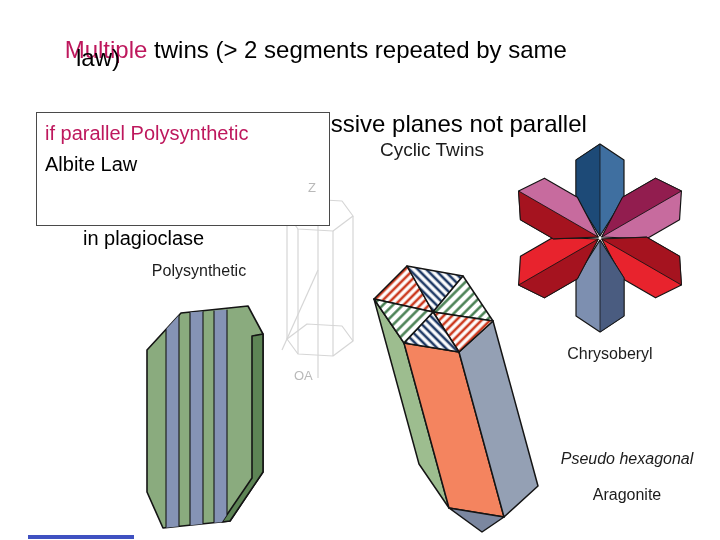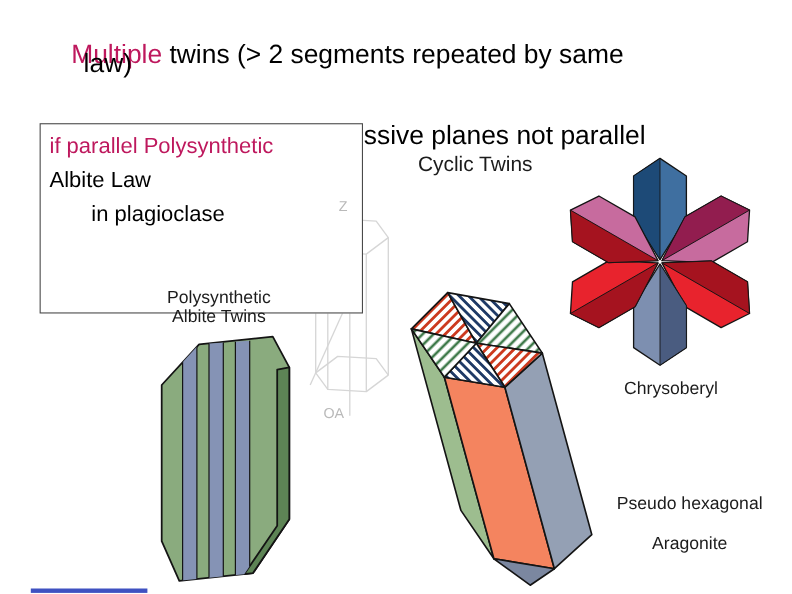--- a/index.html
+++ b/index.html
@@ -3,21 +3,21 @@
 <meta charset="utf-8">
 <style>
   html,body{margin:0;padding:0;}
   body{width:720px;height:540px;background:#ffffff;font-family:"Liberation Sans", sans-serif;}
   #slide{position:relative;width:720px;height:540px;overflow:hidden;background:#ffffff;}
   .abs{position:absolute;}
   .heading{font-size:24px;color:#000;white-space:pre-wrap;}
   .green{color:#be185d;}
   .note-box{border:1px solid #4a4a4a;background:#ffffff;font-size:20px;line-height:31px;padding:5px 8px 6px 8px;box-sizing:border-box;color:#000;}
   .nb-indent1{padding-left:26px;}
-  .nb-indent2{padding-left:38px;}
+  .nb-indent2{padding-left:38px;margin-top:43px;}
   .fig-label{font-size:16px;color:#1c1c1c;text-align:center;}
   .fig-label-lg{font-size:19px;color:#1c1c1c;text-align:center;}
   .faint-label{color:#b9b9b9;font-size:13px;}
   svg{position:absolute;left:0;top:0;}
 </style>
 </head>
 <body>
 
 <div id="slide">
 
@@ -105,31 +105,30 @@
   </svg>
 
   <div class="abs heading" style="left:38px;top:8px;">
     <span class="green">Multiple</span><span> twins (&gt; 2 segments repeated by same</span>
   </div>
   <div class="abs heading" style="left:76px;top:44px;text-align:right;">law)</div>
   <div class="abs heading" style="left:88px;top:82px;">
     <span class="green">Cyclic twins</span><span>  - successive planes not parallel</span>
   </div>
 
-  <div class="abs note-box" style="left:36px;top:112px;width:294px;height:173px;">
+  <div class="abs note-box" style="left:36px;top:112px;width:294px;height:114px;">
     <div class="green">if parallel Polysynthetic</div>
     <div>Albite Law</div>
     <div class="nb-indent2">in plagioclase</div>
   </div>
 
   <div class="abs fig-label-lg" style="left:352px;top:139px;width:160px;">Cyclic Twins</div>
   <div class="abs fig-label" style="left:545px;top:345px;width:130px;">Chrysoberyl</div>
   <div class="abs fig-label" style="left:128px;top:262px;width:142px;">Polysynthetic</div>
-  <div class="abs fig-label" style="left:128px;top:280px;width:142px;">Albite Twins</div>
-  <div class="abs fig-label" style="left:552px;top:450px;width:150px;">Pseudo hexagonal</div>
+  <div class="abs fig-label" style="left:552px;top:450px;width:150px;font-style:italic;">Pseudo hexagonal</div>
   <div class="abs fig-label" style="left:552px;top:486px;width:150px;">Aragonite</div>
 
   <div class="abs faint-label" style="left:308px;top:180px;">Z</div>
   <div class="abs faint-label" style="left:294px;top:368px;">OA</div>
 
   <div class="abs" style="left:28px;top:535px;width:106px;height:4px;background:#3f51c1;"></div>
 
 </div>
 
 </body></html>

